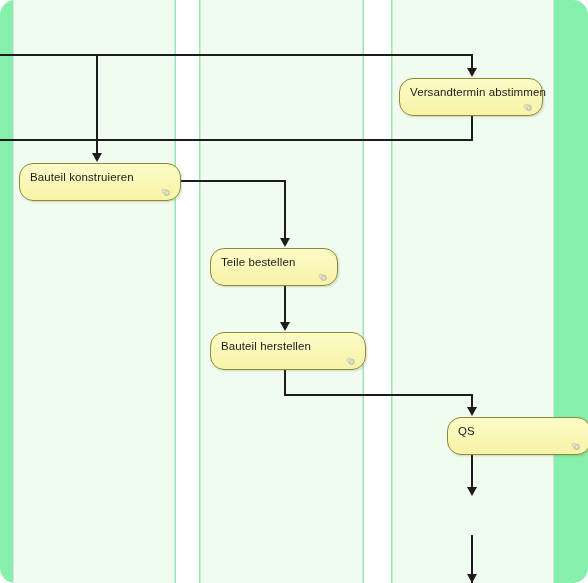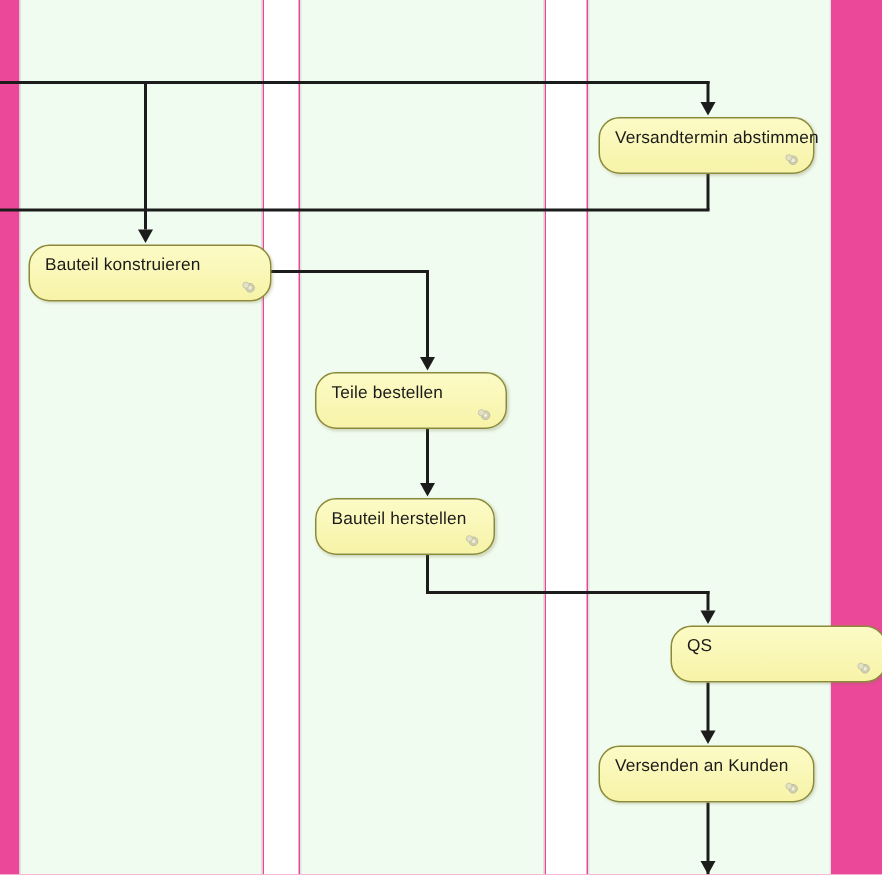--- a/index.html
+++ b/index.html
@@ -8,22 +8,23 @@
     padding: 0;
     background: #ffffff;
   }
   body {
     font-family: "Liberation Sans", sans-serif;
   }
   #canvas {
     position: relative;
     width: 588px;
     height: 583px;
-    background: #ec4899;
+    background: #86efac;
     overflow: hidden;
+    border-radius: 15px;
   }
   
   .lane {
     position: absolute;
     top: 0;
     height: 583px;
     background: #f1fcf0;
     border-left: 1px solid #dfe3df;
     border-right: 1px solid #dfe3df;
     box-sizing: border-box;
@@ -153,21 +154,21 @@
     <span class="node-label">Teile bestellen</span>
     <span class="node-icon">
       <svg viewBox="0 0 16 16" width="12" height="11">
         <circle cx="9" cy="8.5" r="4.2" fill="#b9b9b9" stroke="#8f8f8f" stroke-width="0.8"></circle>
         <circle cx="9" cy="8.5" r="1.6" fill="#f0f0e8"></circle>
         <circle cx="5" cy="6" r="3" fill="#d6d6d0" stroke="#9a9a92" stroke-width="0.7"></circle>
       </svg>
     </span>
   </div>
 
-  <div class="node" style="left:210px; top:332px; width:120px; height:38px;">
+  <div class="node" style="left:210px; top:332px; width:156px; height:38px;">
     <span class="node-label">Bauteil herstellen</span>
     <span class="node-icon">
       <svg viewBox="0 0 16 16" width="12" height="11">
         <circle cx="9" cy="8.5" r="4.2" fill="#b9b9b9" stroke="#8f8f8f" stroke-width="0.8"></circle>
         <circle cx="9" cy="8.5" r="1.6" fill="#f0f0e8"></circle>
         <circle cx="5" cy="6" r="3" fill="#d6d6d0" stroke="#9a9a92" stroke-width="0.7"></circle>
       </svg>
     </span>
   </div>
 
@@ -175,24 +176,14 @@
     <span class="node-label">QS</span>
     <span class="node-icon">
       <svg viewBox="0 0 16 16" width="12" height="11">
         <circle cx="9" cy="8.5" r="4.2" fill="#b9b9b9" stroke="#8f8f8f" stroke-width="0.8"></circle>
         <circle cx="9" cy="8.5" r="1.6" fill="#f0f0e8"></circle>
         <circle cx="5" cy="6" r="3" fill="#d6d6d0" stroke="#9a9a92" stroke-width="0.7"></circle>
       </svg>
     </span>
   </div>
 
-  <div class="node" style="left:399px; top:497px; width:144px; height:38px;">
-    <span class="node-label">Versenden an Kunden</span>
-    <span class="node-icon">
-      <svg viewBox="0 0 16 16" width="12" height="11">
-        <circle cx="9" cy="8.5" r="4.2" fill="#b9b9b9" stroke="#8f8f8f" stroke-width="0.8"></circle>
-        <circle cx="9" cy="8.5" r="1.6" fill="#f0f0e8"></circle>
-        <circle cx="5" cy="6" r="3" fill="#d6d6d0" stroke="#9a9a92" stroke-width="0.7"></circle>
-      </svg>
-    </span>
-  </div>
 
 </div>
 
 </body></html>

